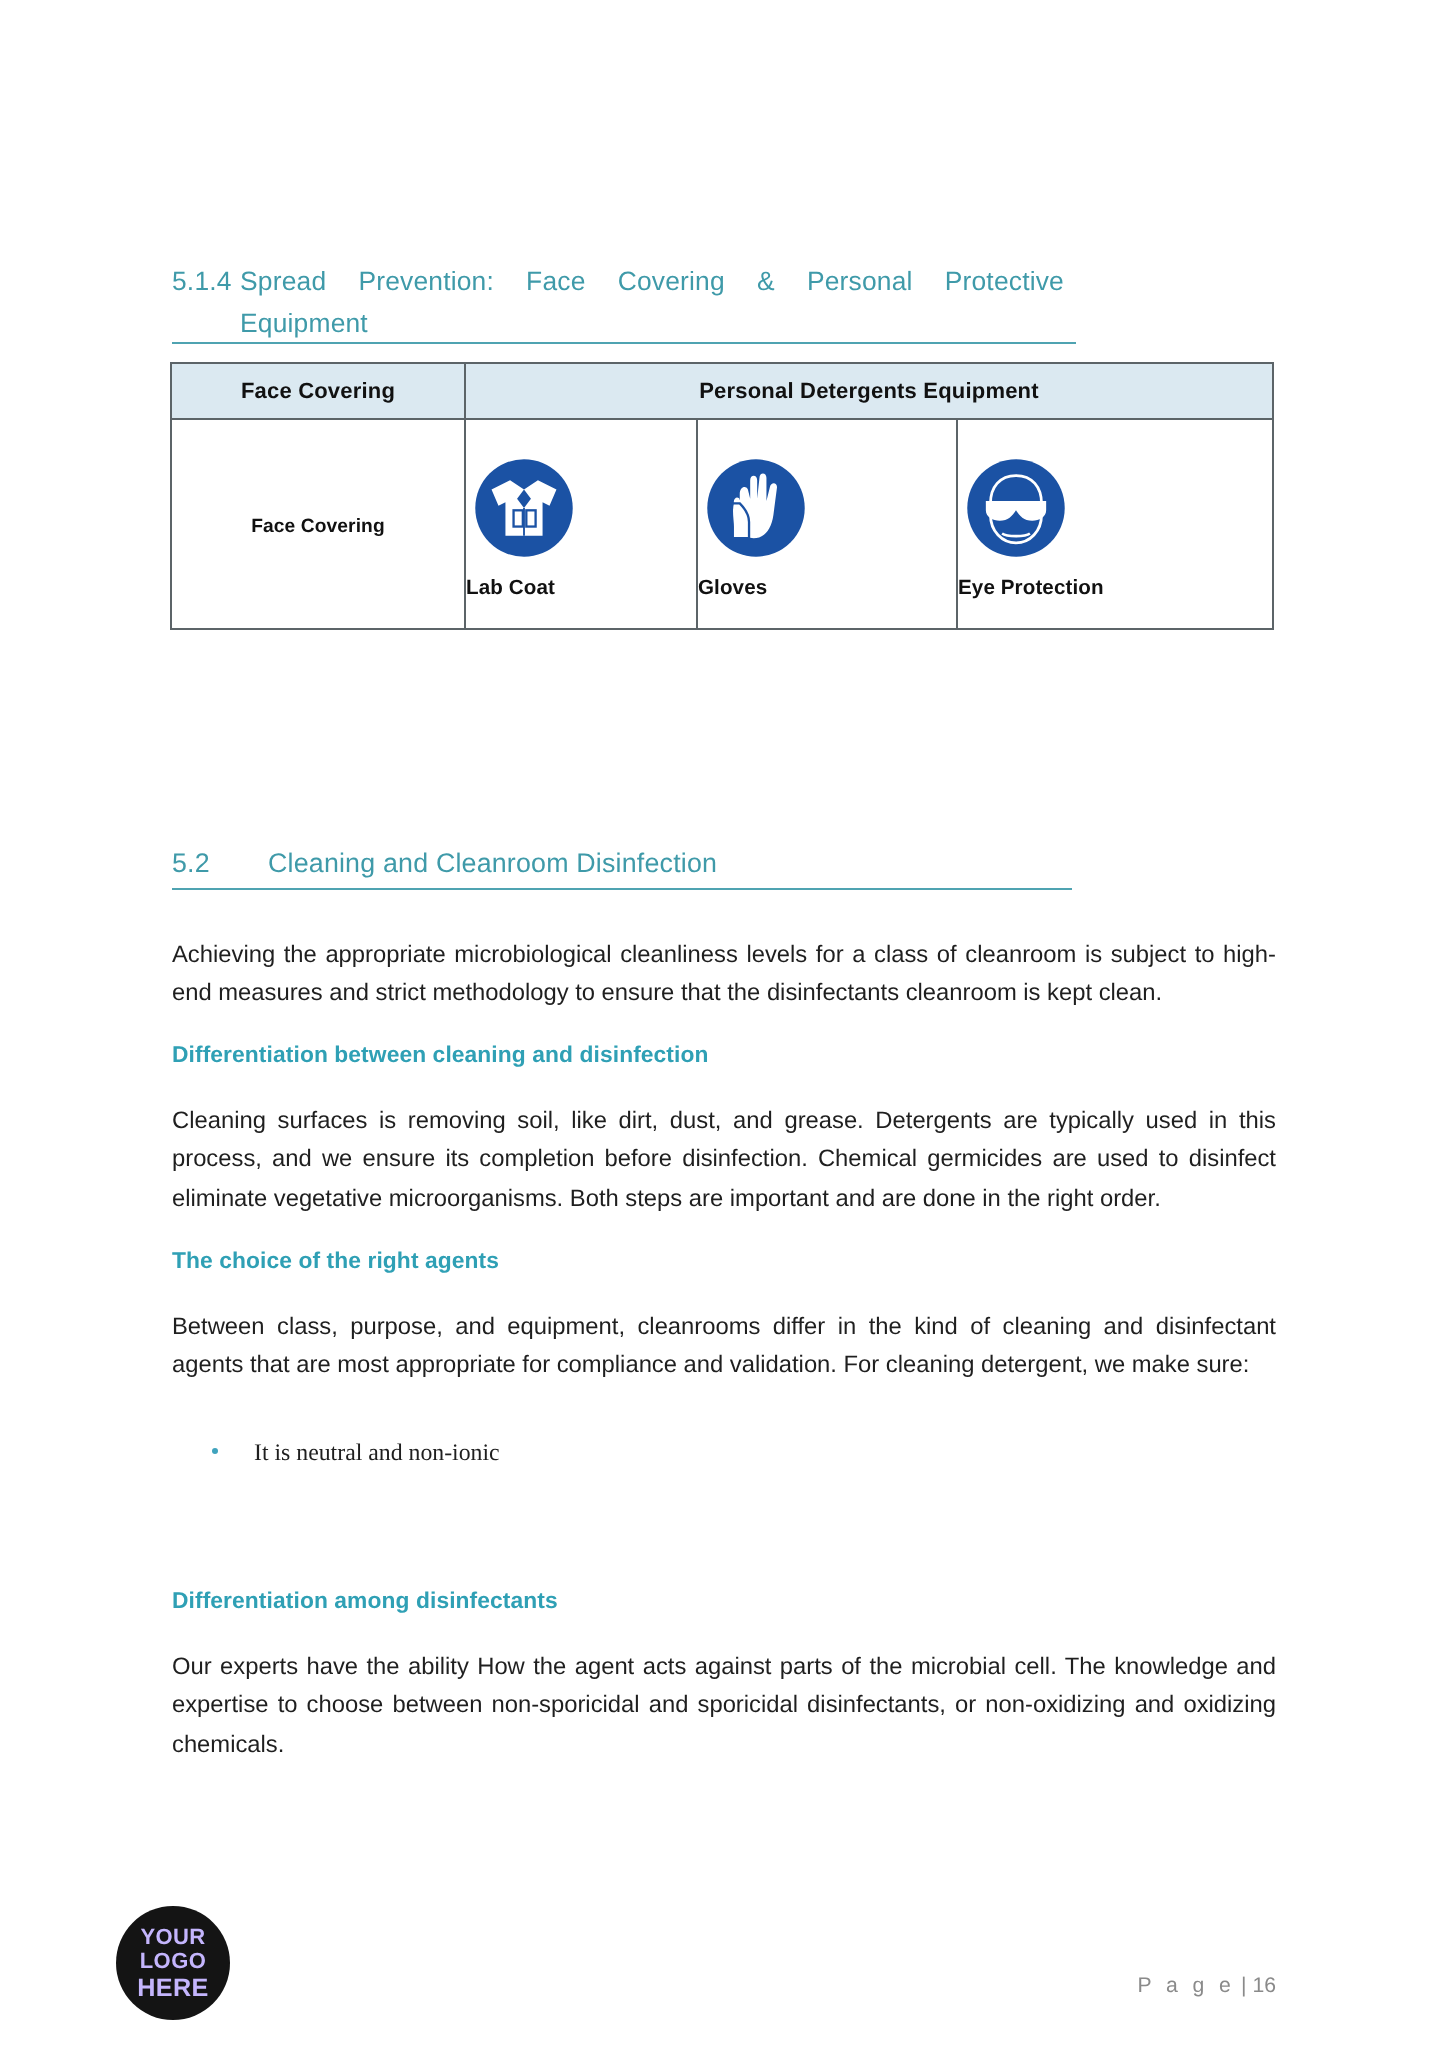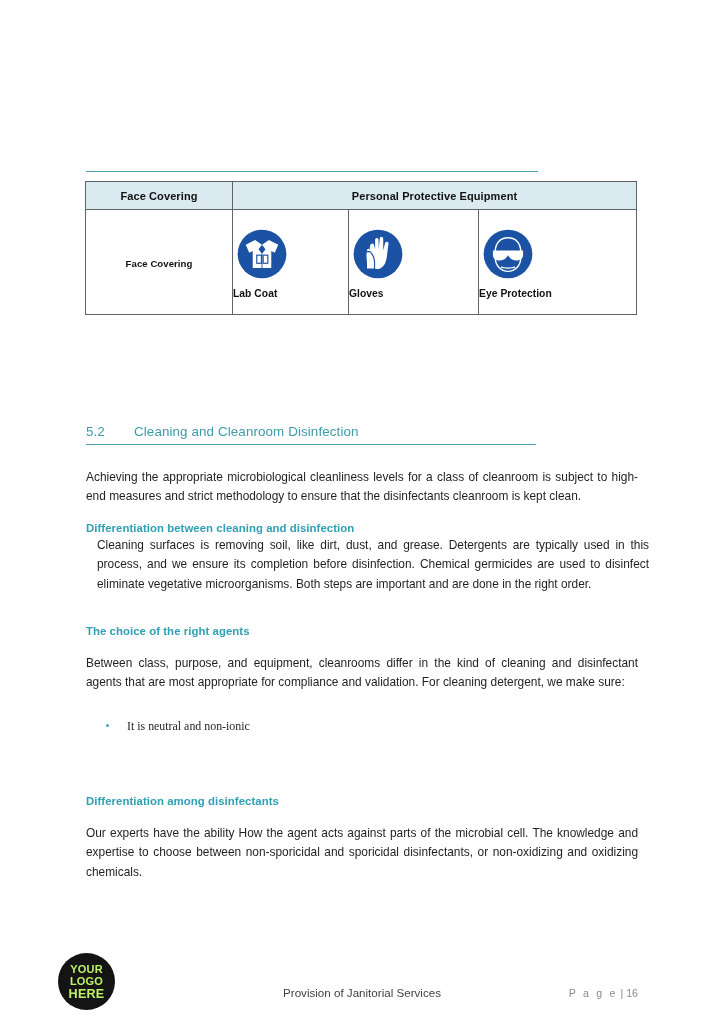--- a/index.html
+++ b/index.html
@@ -82,21 +82,21 @@
     position: absolute;
     left: 86px;
     width: 552px;
     font-size: 11.9px;
     line-height: 19.6px;
     color: #1f1f1f;
     text-align: justify;
     text-align-last: left;
   }
   .p-1 { top: 456px; }
-  .p-2 { top: 524px; margin-left: 11px; }
+  .p-2 { top: 539px; }
   .p-3 { top: 642px; }
   .p-4 { top: 812px; }
 
   
   .bullets {
     position: absolute;
     left: 86px;
     top: 716px;
     width: 552px;
     font-family: Liberation Serif, serif;
@@ -181,21 +181,21 @@
 
   
   .footer-logo {
     position: absolute;
     left: 58px;
     top: 953px;
     width: 57px;
     height: 57px;
     border-radius: 50%;
     background: #141414;
-    color: #bef264;
+    color: #c4b5fd;
     display: flex;
     flex-direction: column;
     align-items: center;
     justify-content: center;
     line-height: 12.5px;
   }
   .footer-logo span {
     font-size: 11px;
     font-weight: bold;
     letter-spacing: .2px;
@@ -217,33 +217,36 @@
     font-size: 10.6px;
     color: #8a8a8a;
   }
   .footer-page .pw { letter-spacing: 2.2px; }
 </style>
 </head>
 <body>
 
 <div class="page">
 
+  <div class="h3">
+    <span class="num">5.1.4</span><span class="txt"><span class="l1">Spread Prevention: Face Covering &amp; Personal Protective</span><span>Equipment</span></span>
+  </div>
   <div class="rule rule-1"></div>
 
   <table class="tbl">
     <colgroup>
       <col class="col1">
         <col class="col2">
         <col class="col3">
         <col class="col4">
     </colgroup>
     <thead>
       <tr>
         <th>Face Covering</th>
-        <th colspan="3">Personal Protective Equipment</th>
+        <th colspan="3">Personal Detergents Equipment</th>
       </tr>
     </thead>
     <tbody>
       <tr class="icon-row">
         <td>
           <span class="cell-label">Face Covering</span>
         </td>
         <td>
           <div class="icon-wrap">
             <span>
@@ -309,18 +312,17 @@
   </div>
 
   <div class="h4 h4-c">Differentiation among disinfectants</div>
   <p class="p p-4">Our experts have the ability How the agent acts against parts of the microbial cell. The knowledge and expertise to choose between non-sporicidal and sporicidal disinfectants, or non-oxidizing and oxidizing chemicals.</p>
 
   <div class="footer-logo">
     <span class="l1">YOUR</span>
     <span class="l2">LOGO</span>
     <span class="l3">HERE</span>
   </div>
-  <div class="footer-title">Provision of Janitorial Services</div>
   <div class="footer-page">
     <span class="pw">P a g e</span><span> | </span><span>16</span>
   </div>
 
 </div>
 
 </body></html>

